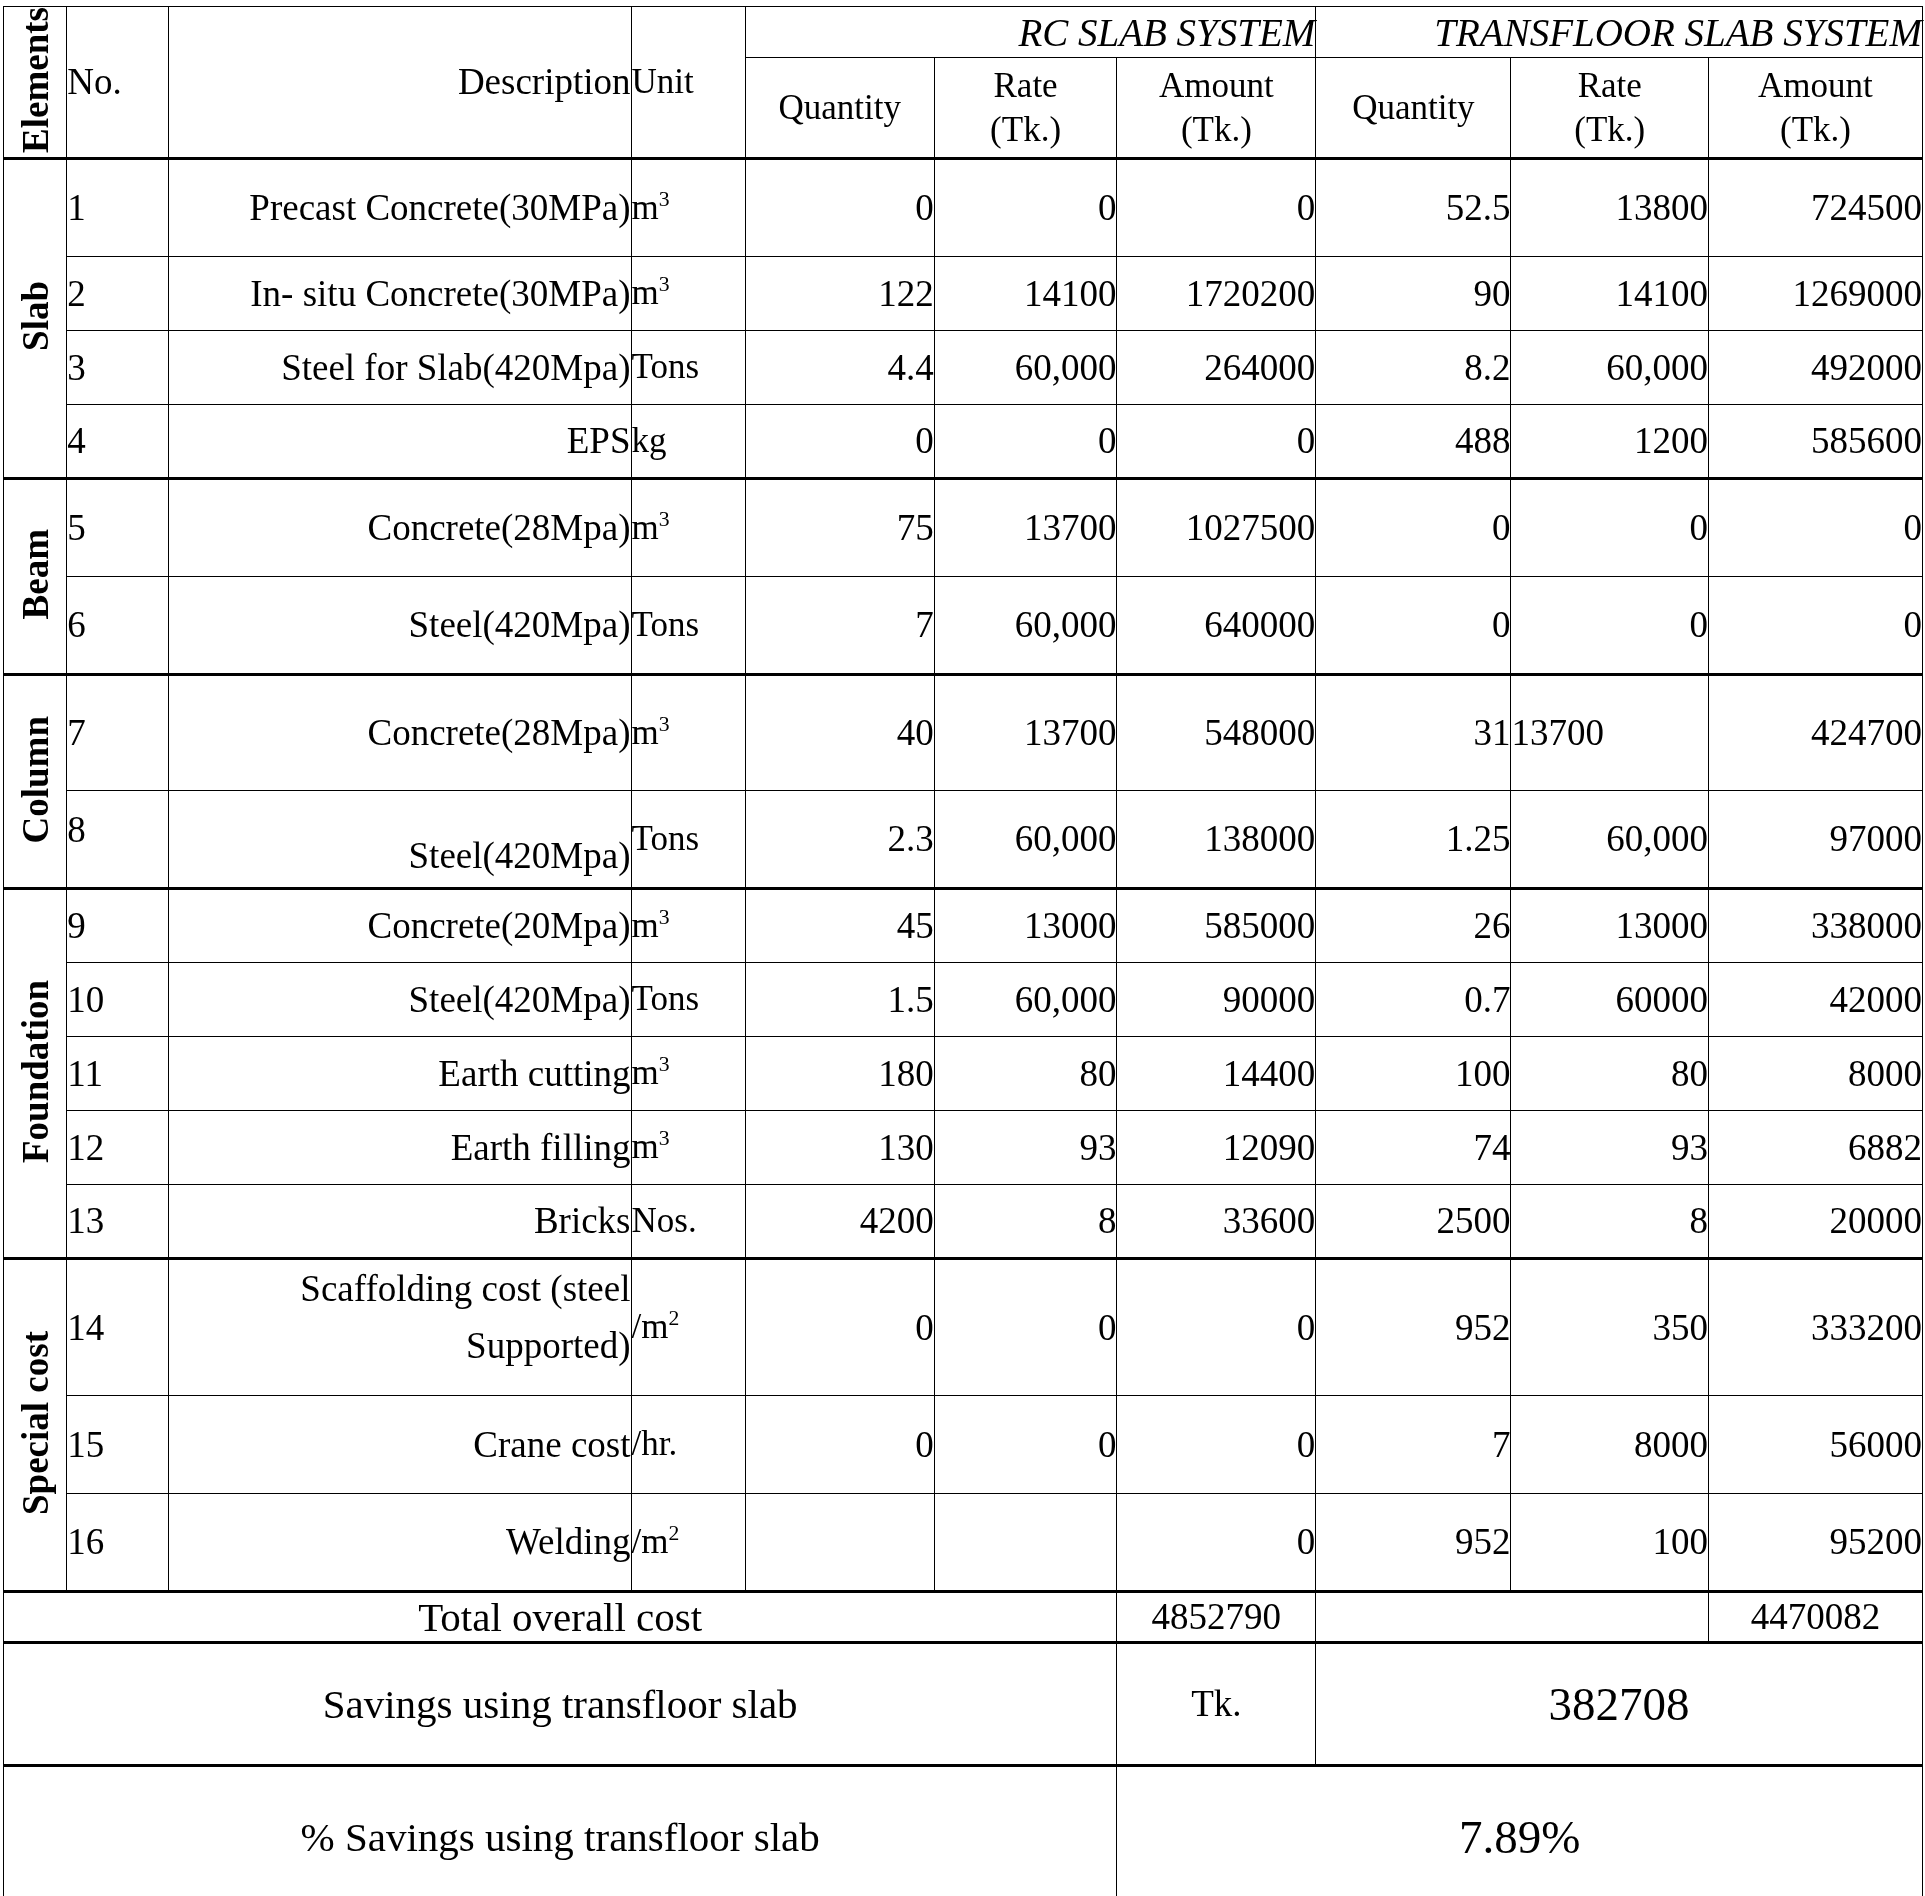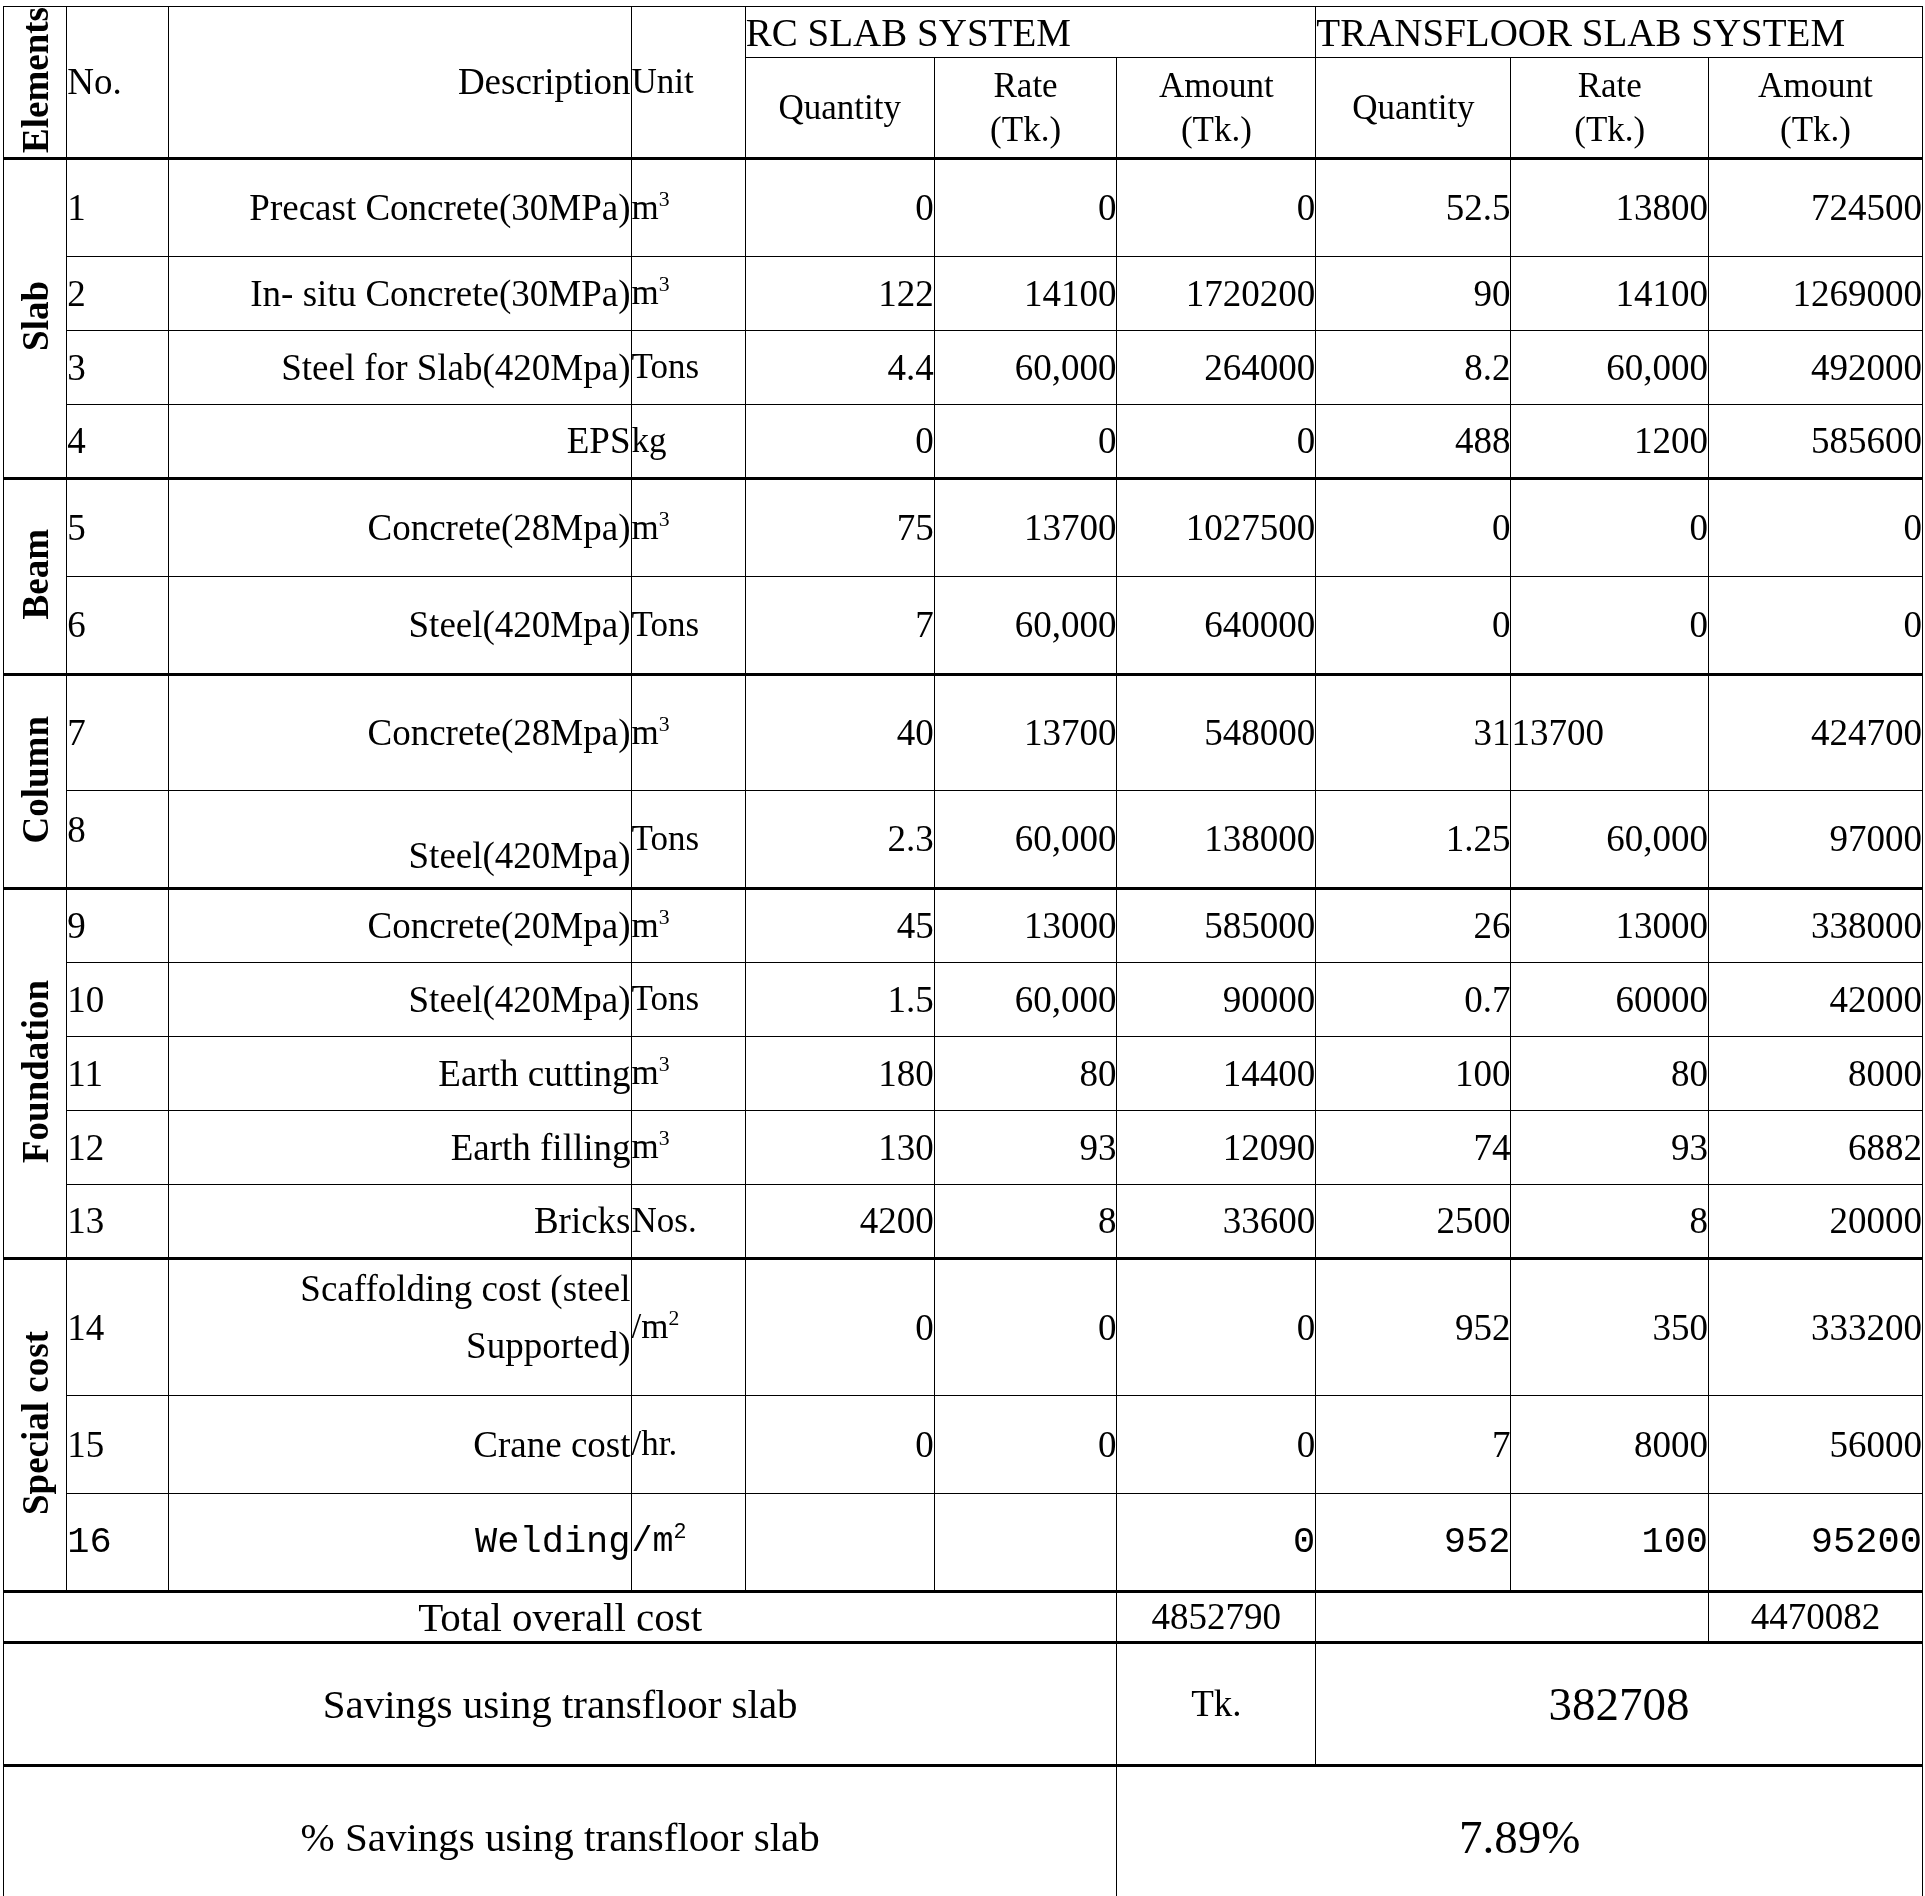--- a/index.html
+++ b/index.html
@@ -30,23 +30,24 @@
     padding: 0;
     font-weight: normal;
     vertical-align: middle;
     background: #ffffff;
   }
   
   tr.group-top > td, tr.group-top > th { border-top-width: 3.9px; }
   tr.group-bottom > td, tr.group-bottom > th { border-bottom-width: 3.9px; }
   .hdr-sys {
     font-size: 39px;
-    text-align: left;
+    text-align: right;
     vertical-align: top;
     padding-top: 13.7px;
+    font-style: italic;
   }
   .hdr-sub {
     font-size: 35px;
     text-align: center;
     line-height: 1.25;
     padding: 5.9px 2px;
   }
   .elem-label {
     width: 51px;
     text-align: center;
@@ -337,21 +338,21 @@
           <td class="c-no">15</td>
           <td class="c-desc"> Crane cost</td>
           <td class="c-unit">/hr.</td>
           <td class="c-num c-q">0</td>
           <td class="c-num c-r">0</td>
           <td class="c-num c-a">0</td>
           <td class="c-num c-q2">7</td>
           <td class="c-num c-r2">8000</td>
           <td class="c-num c-a2">56000</td>
         </tr>
-        <tr class="group-bottom" style="height: 98px; font-family: Liberation Mono, monospace;">
+        <tr class="group-bottom" style="height: 98px;">
           <td class="c-no">16</td>
           <td class="c-desc">Welding</td>
           <td class="c-unit">/m<sup>2</sup></td>
           <td class="c-num c-q"></td>
           <td class="c-num c-r"></td>
           <td class="c-num c-a">0</td>
           <td class="c-num c-q2">952</td>
           <td class="c-num c-r2">100</td>
           <td class="c-num c-a2">95200</td>
         </tr>

